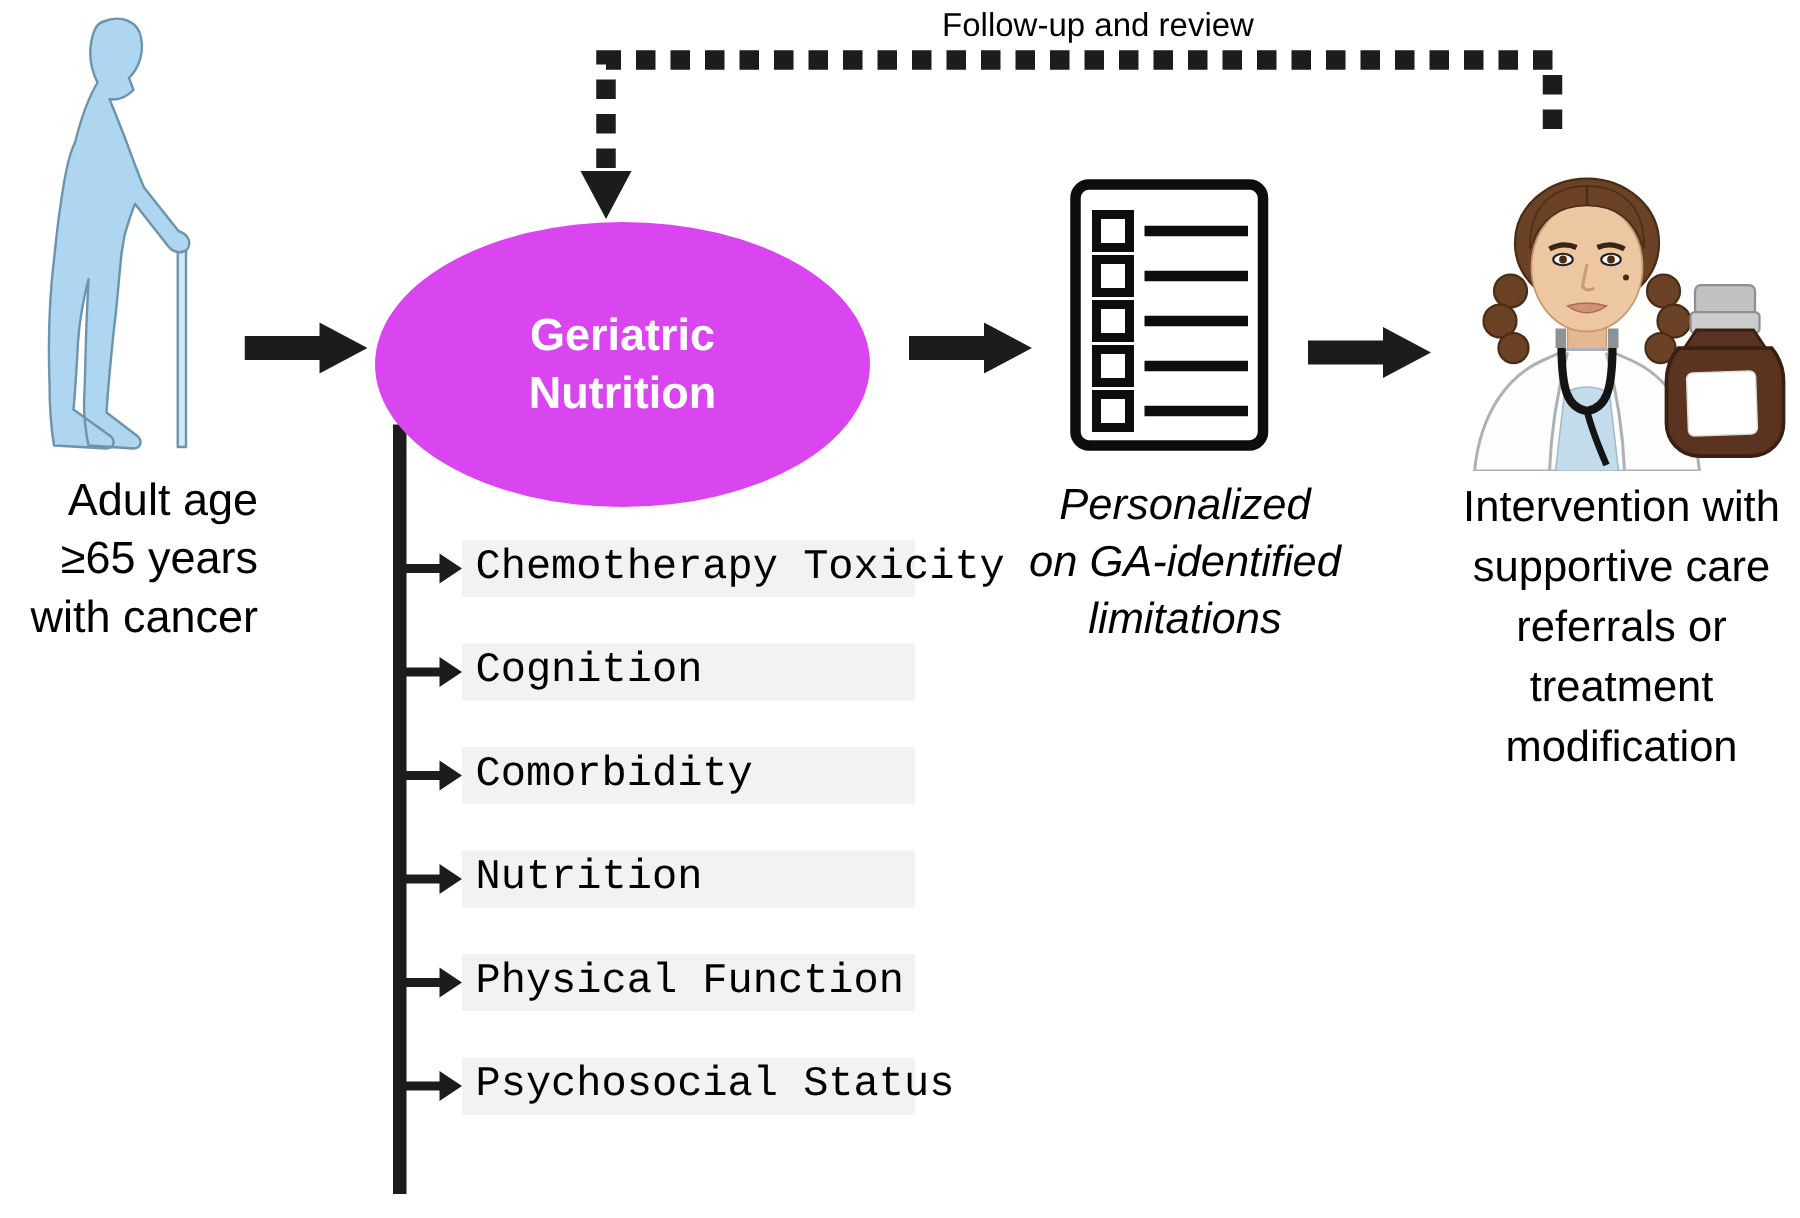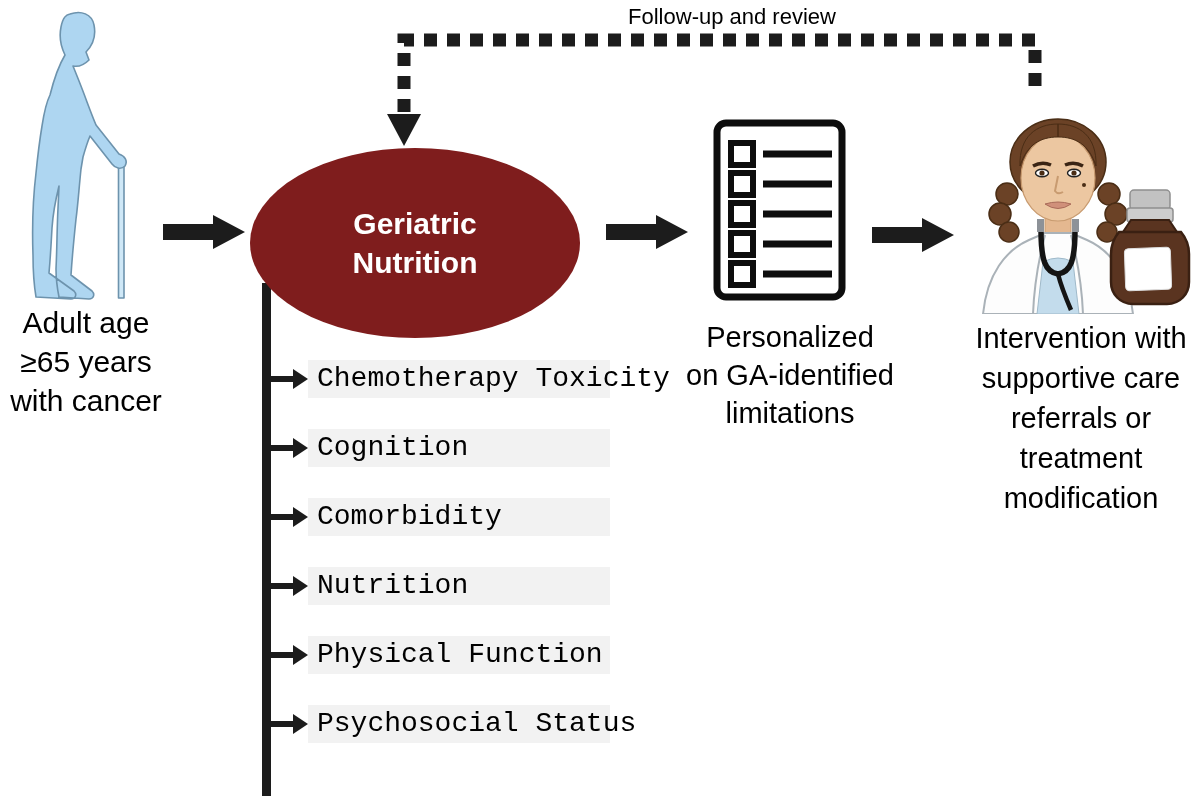--- a/index.html
+++ b/index.html
@@ -19,35 +19,35 @@
   .follow-label {
     left: 532px; top: 0px; width: 400px;
     text-align: center;
     font-size: 22px; line-height: 34px;
     z-index: 2;
   }
 
   
   #patient-svg { left: 15px; top: 8px; width: 125px; height: 297px; }
   .patient-caption {
-    left: 0px; top: 303px; width: 172px;
-    text-align: center;
+    left: 0px; top: 314px; width: 172px;
+    text-align: right;
     font-size: 30px; line-height: 39px;
   }
 
   
   .flow-arrow { width: 82px; height: 34px; }
   #flow-arrow-1 { left: 163px; top: 215px; }
   #flow-arrow-2 { left: 606px; top: 215px; }
   #flow-arrow-3 { left: 872px; top: 218px; }
 
   
   .assessment-ellipse {
     left: 250px; top: 148px; width: 330px; height: 190px;
-    background: #7f1d1d;
+    background: #d946ef;
     border-radius: 50%;
     display: flex; flex-direction: column;
     align-items: center; justify-content: center;
     color: #fff; font-weight: bold;
     font-size: 30px; line-height: 39px;
     text-align: center;
     z-index: 3;
   }
 
   
@@ -85,21 +85,21 @@
     padding-left: 9px;
     white-space: nowrap;
     font-family: Liberation Mono, monospace;
   }
 
   
   #checklist-svg { left: 713px; top: 119px; width: 133px; height: 182px; }
   .careplan-caption {
     left: 660px; top: 318px; width: 260px;
     text-align: center;
-    font-size: 29px; line-height: 38px;
+    font-size: 29px; line-height: 38px; font-style: italic;
   }
 
   
   #clinician-svg { left: 953px; top: 114px; width: 240px; height: 200px; }
   .intervention-caption {
     left: 950px; top: 318px; width: 262px;
     text-align: center;
     font-size: 29px; line-height: 40px;
   }
 </style>

